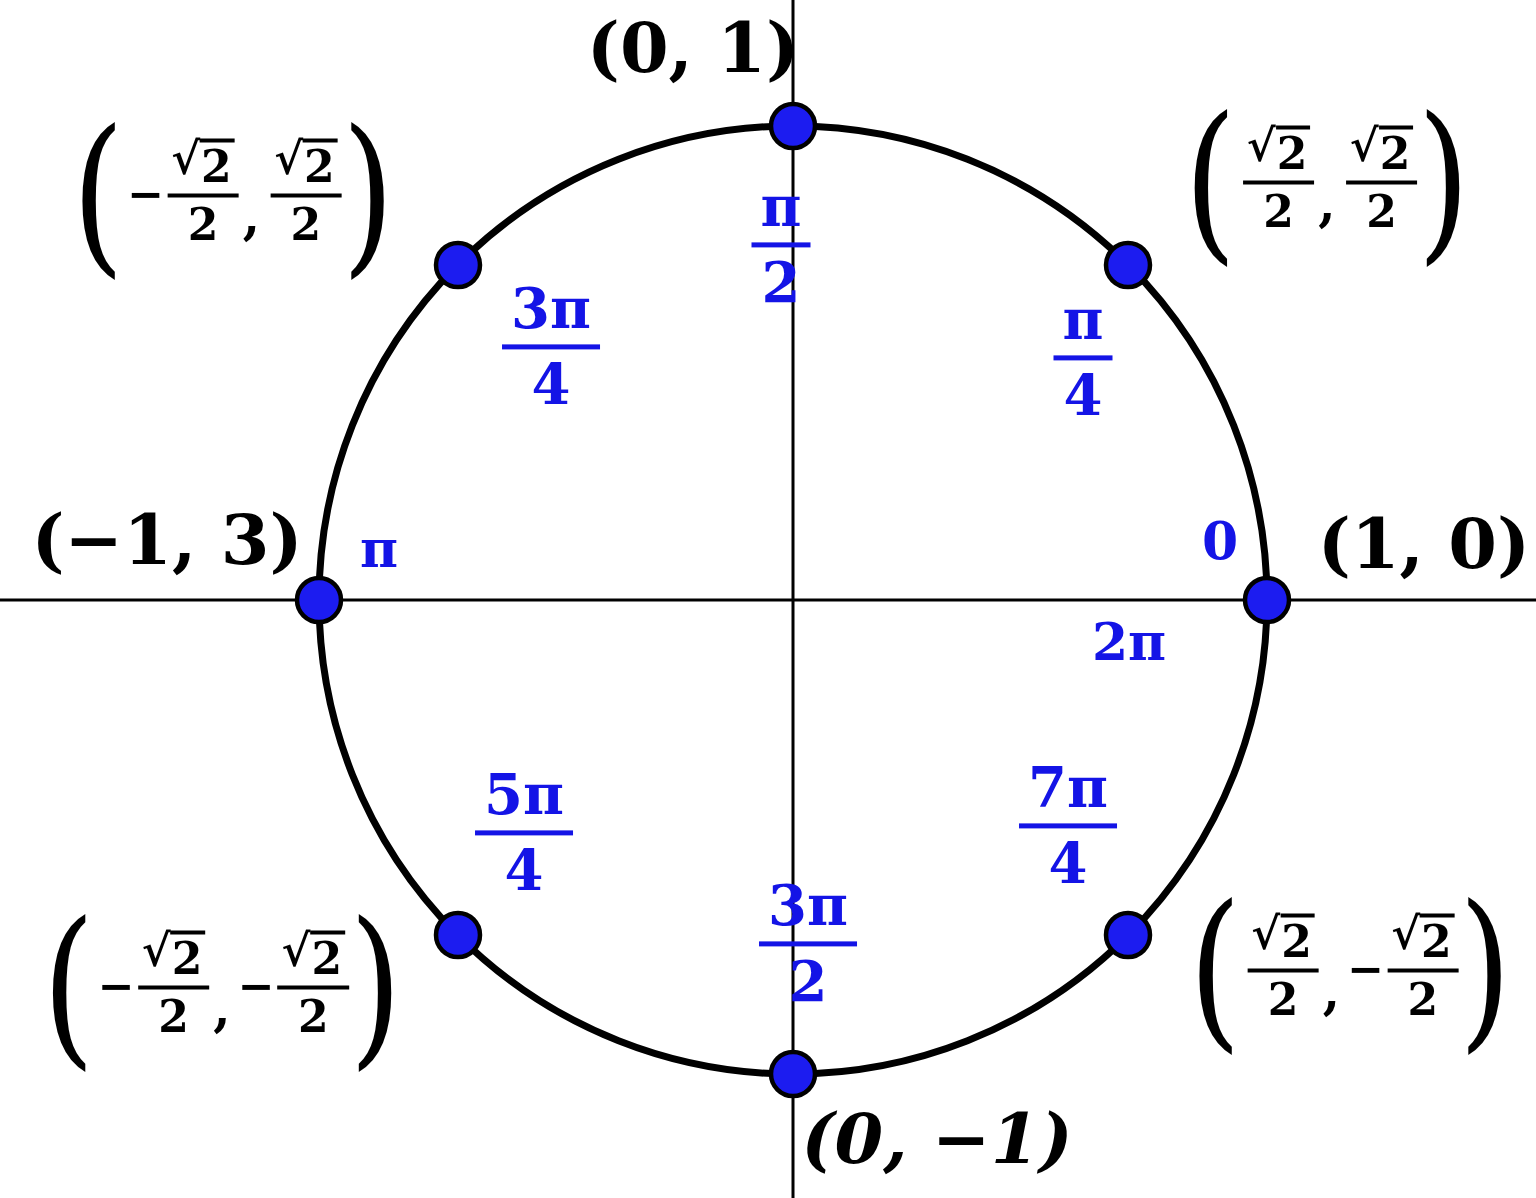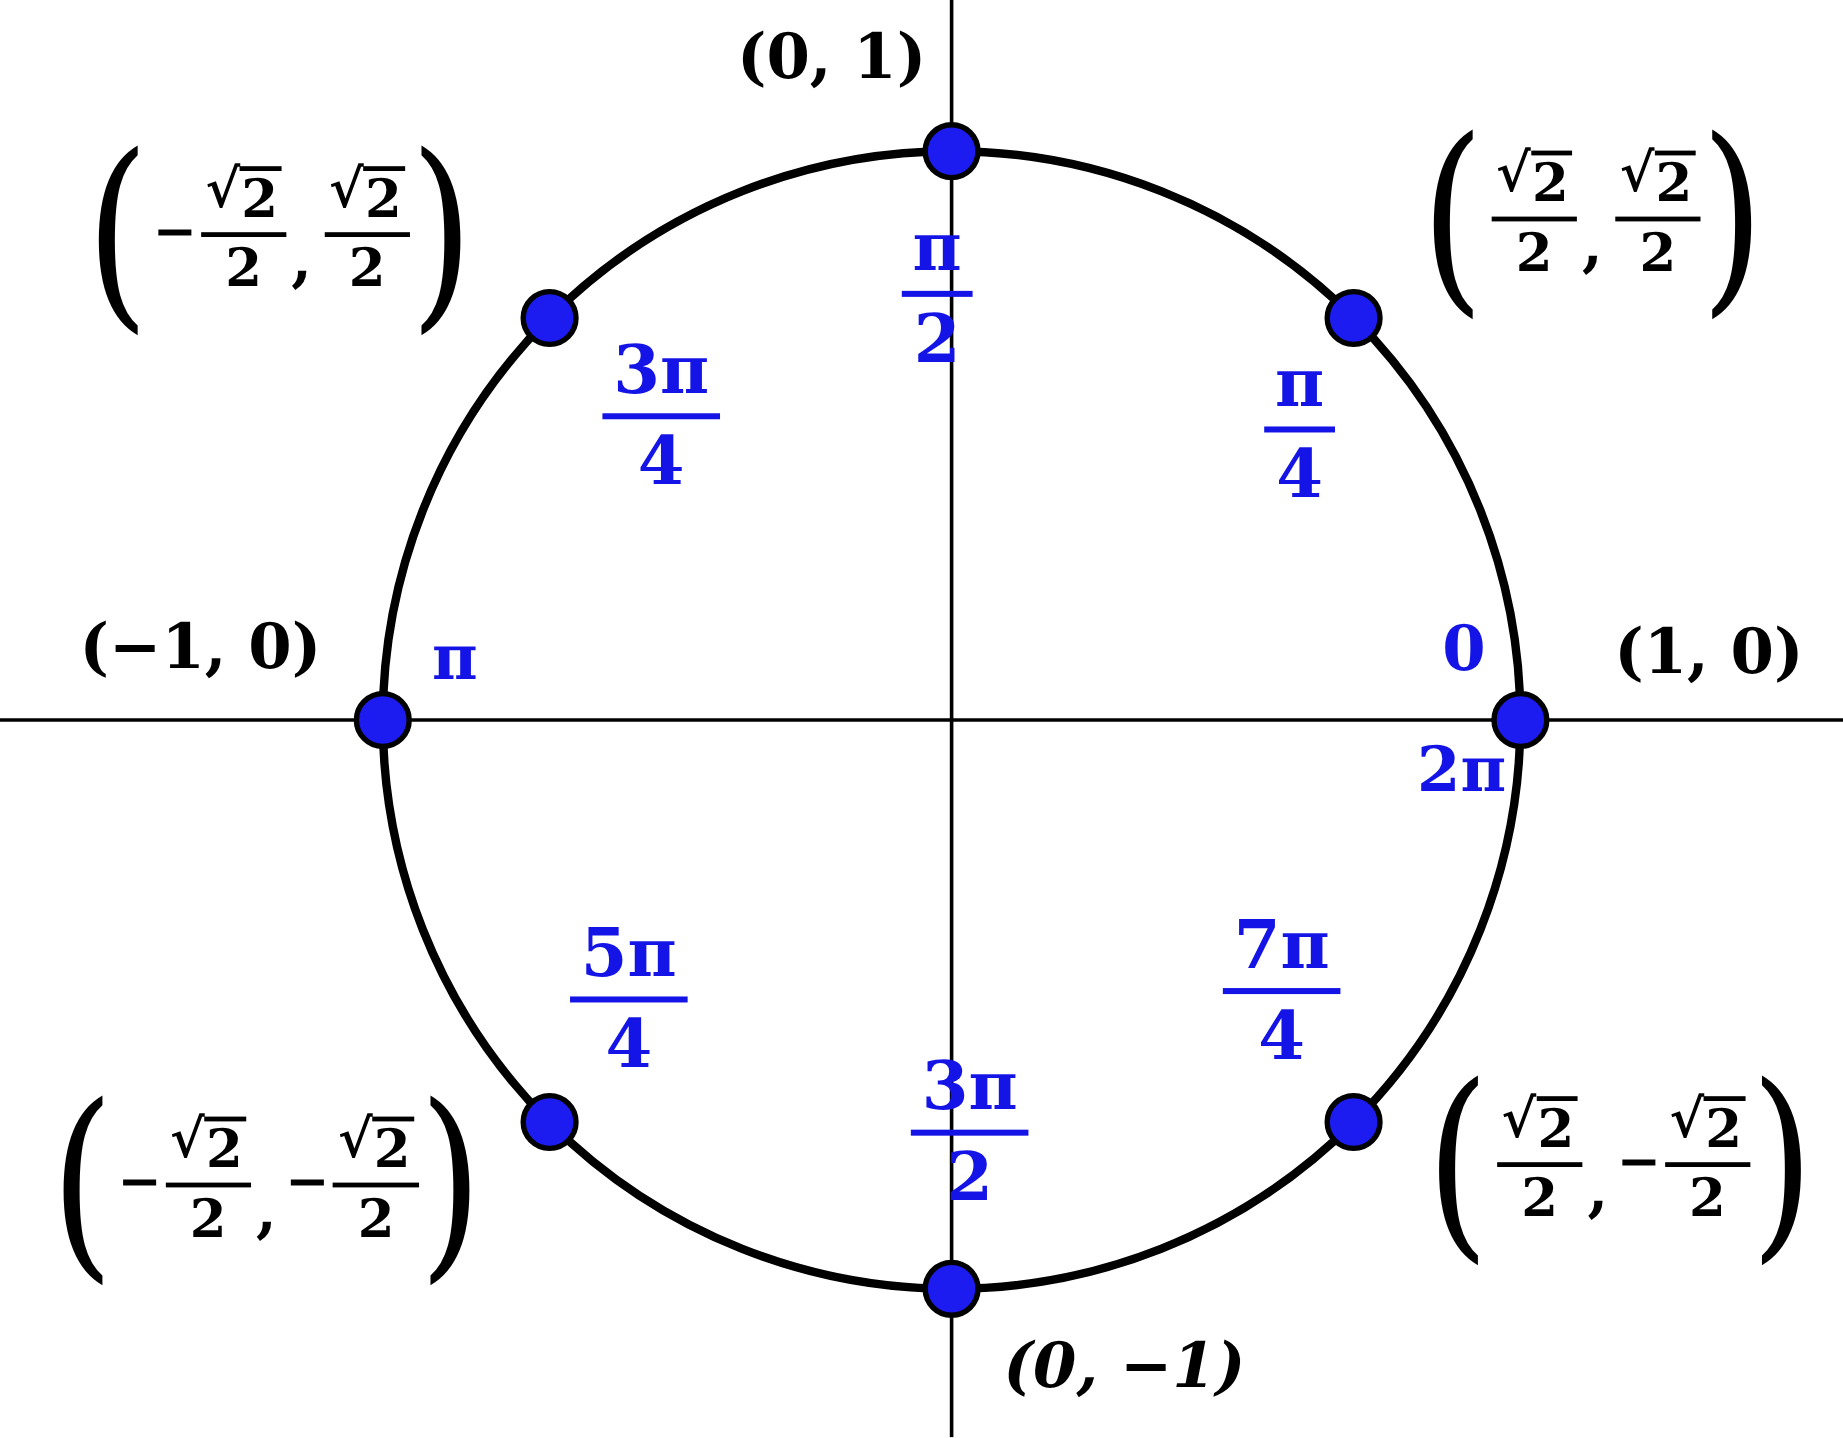--- a/index.html
+++ b/index.html
@@ -25,21 +25,21 @@
     position:absolute;
     transform:translate(-50%,-50%);
     white-space:nowrap;
     font-weight:bold;
     line-height:1;
   }
   .black-text{color:var(--line-black);}
   .blue-text{color:var(--accent-blue);}
 
   
-  .plain-coord{font-size:52px;}
+  .plain-coord{font-size:70px;}
 
   
   .angle-plain{font-size:52px;}
 
   
   .frac{display:inline-flex;flex-direction:column;align-items:center;line-height:1.02;}
   .frac .num,.frac .den{padding:0 9px;}
   .frac .bar{align-self:stretch;height:0;border-top:5px solid currentColor;margin:7px 0;}
   .angle-frac .frac{font-size:56px;}
 
@@ -73,25 +73,25 @@
     <circle class="dot" cx="793" cy="126" r="22"></circle>
     <circle class="dot" cx="458" cy="265" r="22"></circle>
     <circle class="dot" cx="319" cy="600" r="22"></circle>
     <circle class="dot" cx="458" cy="935" r="22"></circle>
     <circle class="dot" cx="793" cy="1074" r="22"></circle>
     <circle class="dot" cx="1128" cy="935" r="22"></circle>
   </svg>
 
   <div class="label black-text plain-coord" style="left:693px;top:48px;">(0, 1)</div>
   <div class="label black-text plain-coord" style="left:1424px;top:544px;">(1, 0)</div>
-  <div class="label black-text plain-coord" style="left:167px;top:540px;">(−1, 0)</div>
+  <div class="label black-text plain-coord" style="left:167px;top:540px;">(−1, 3)</div>
   <div class="label black-text plain-coord" style="left:937px;top:1139px;font-style:italic;">(0, −1)</div>
 
   <div class="label blue-text angle-plain" style="left:1220px;top:541px;">0</div>
-  <div class="label blue-text angle-plain" style="left:1218px;top:642px;text-align:center;">2π</div>
+  <div class="label blue-text angle-plain" style="left:1129px;top:642px;text-align:center;">2π</div>
   <div class="label blue-text angle-plain" style="left:379px;top:549px;">π</div>
 
   <div class="label blue-text angle-frac" style="left:781px;top:245px;">
     <span class="frac">
       <span class="num">π</span>
       <span class="bar"></span>
       <span class="den">2</span>
     </span>
   </div>
 

